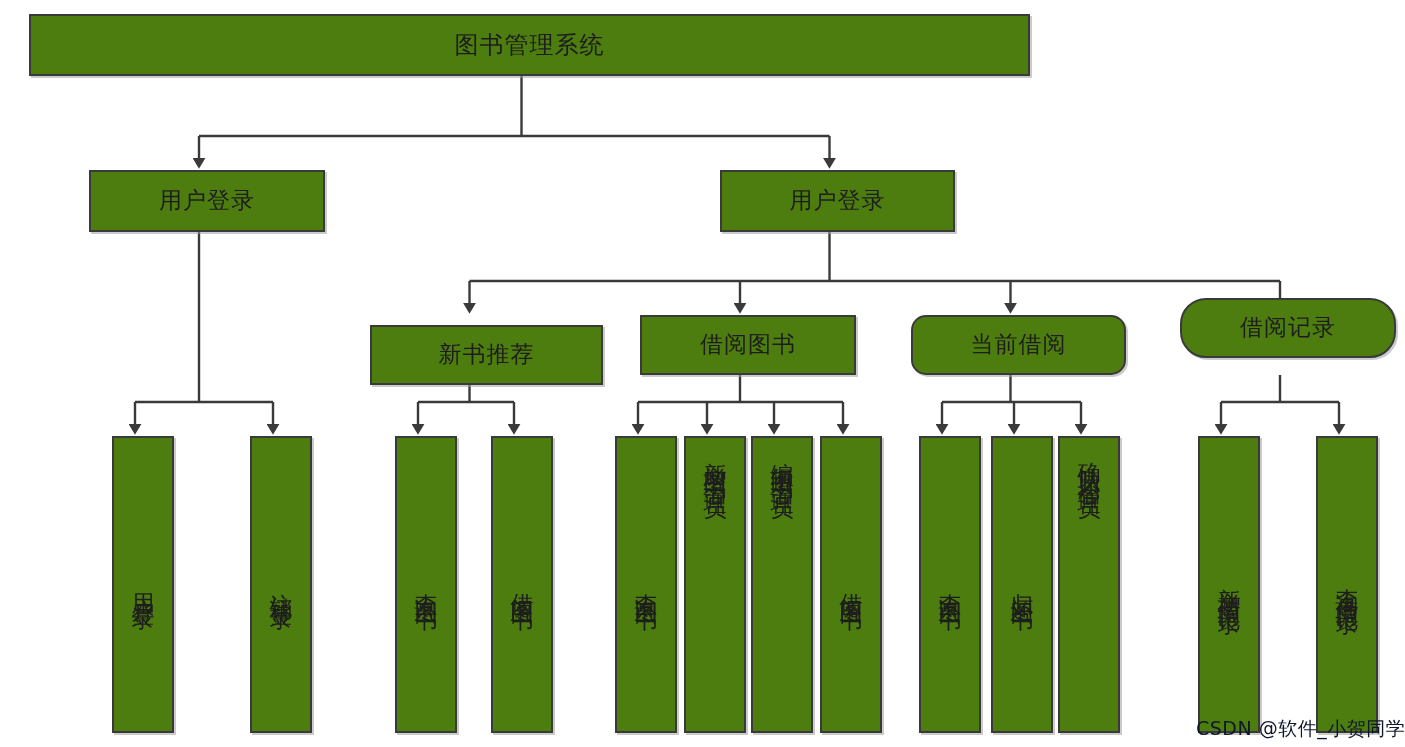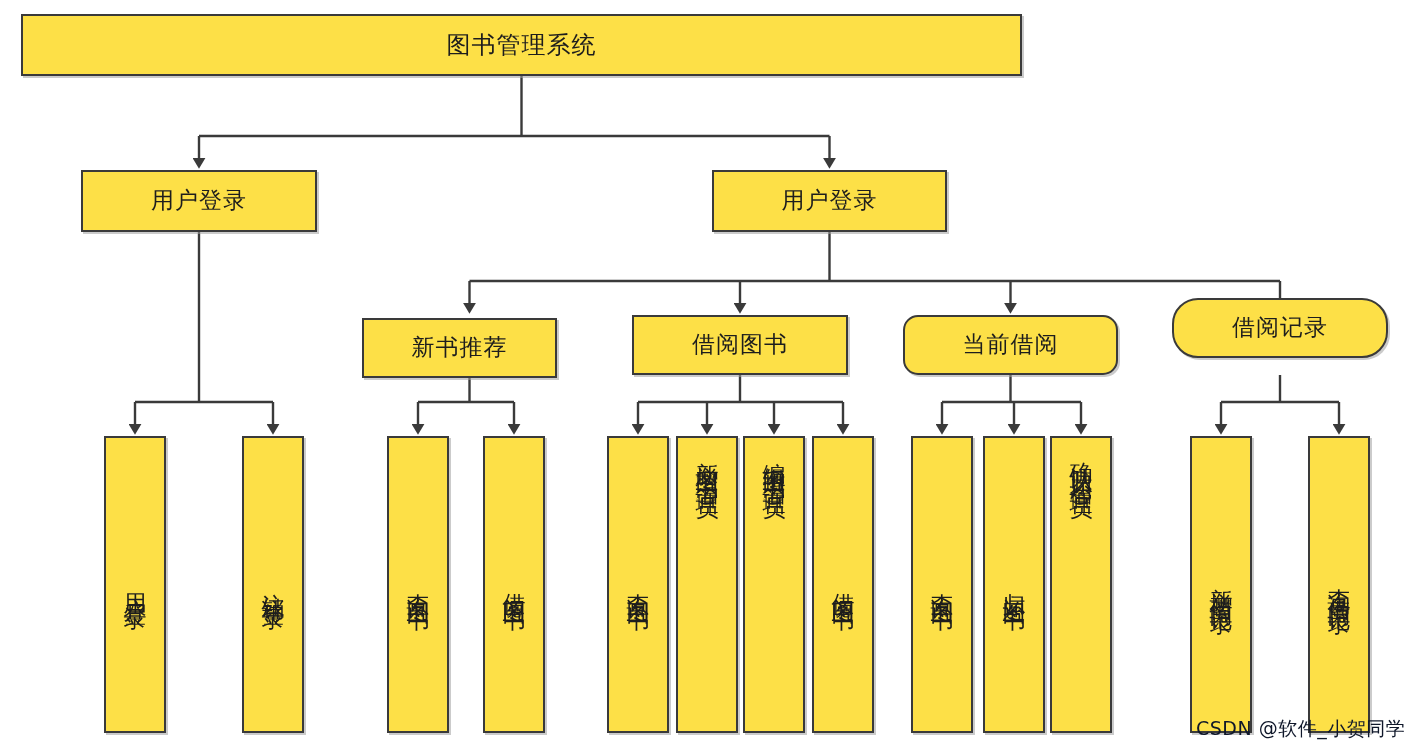--- a/index.html
+++ b/index.html
@@ -18,27 +18,28 @@
   #edges{
     position:absolute;
     left:0; top:0;
     width:1405px;
     height:747px;
     pointer-events:none;
   }
   .node{
     position:absolute;
     box-sizing:border-box;
-    background:#fde047;
+    background:#4d7c0f;
     border:2.5px solid #3a3a3a;
     box-shadow:2px 2px 0 0 rgba(160,160,160,0.55);
     display:flex;
     align-items:center;
     justify-content:center;
     z-index:2;
+    margin-left:8px;
   }
   .node .label{
     color:#1d1d1d;
     letter-spacing:1px;
     line-height:1.18;
     white-space:nowrap;
   }
   
   .node.horiz .label{
     font-size:23px;
@@ -124,21 +125,21 @@
   <div id="node-layer">
       <div class="node horiz root" style="left: 21px; top: 14px; width: 1001px; height: 62px;">
         <span class="label">图书管理系统</span>
       </div>
       <div class="node horiz" style="left: 81px; top: 170px; width: 236px; height: 62px;">
         <span class="label">用户登录</span>
       </div>
       <div class="node horiz" style="left: 712px; top: 170px; width: 235px; height: 62px;">
         <span class="label">用户登录</span>
       </div>
-      <div class="node horiz" style="left: 362px; top: 318px; width: 195px; height: 60px;">
+      <div class="node horiz" style="left: 362px; top: 325px; width: 233px; height: 60px;">
         <span class="label">新书推荐</span>
       </div>
       <div class="node horiz" style="left: 632px; top: 315px; width: 216px; height: 60px;">
         <span class="label">借阅图书</span>
       </div>
       <div class="node horiz" style="left: 903px; top: 315px; width: 215px; height: 60px; border-radius: 15px;">
         <span class="label">当前借阅</span>
       </div>
       <div class="node horiz" style="left: 1172px; top: 298px; width: 216px; height: 60px; border-radius: 26px;">
         <span class="label">借阅记录</span>

